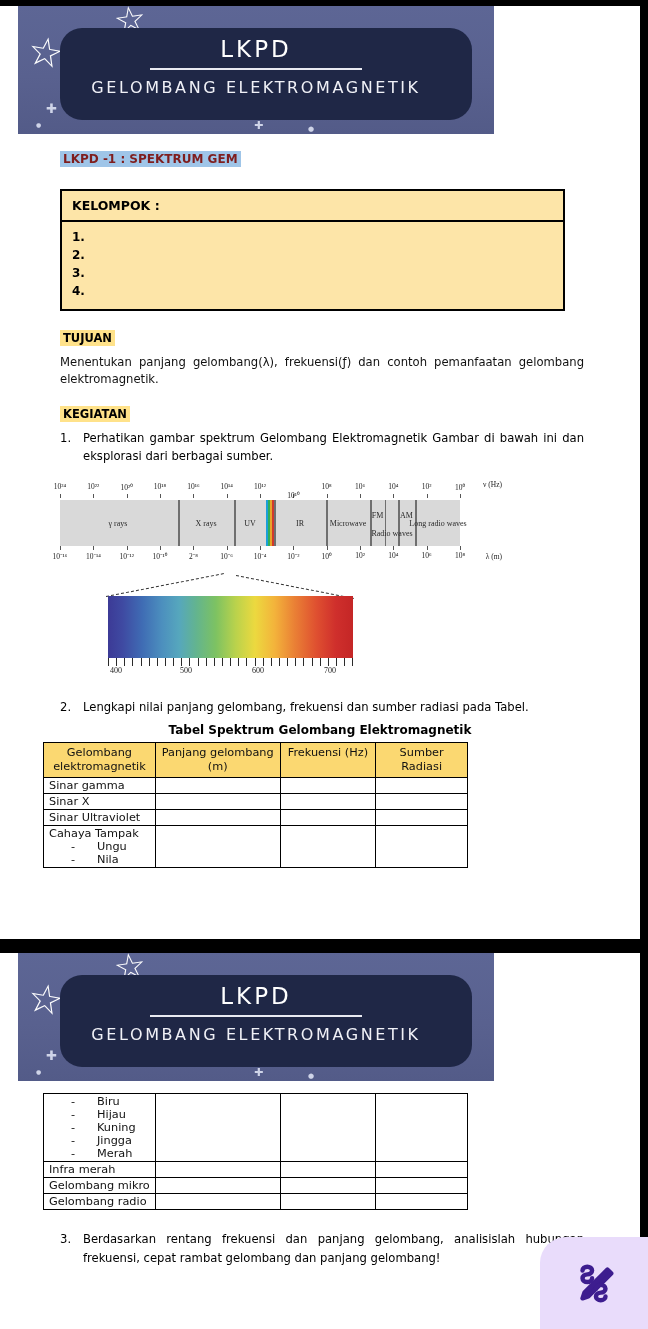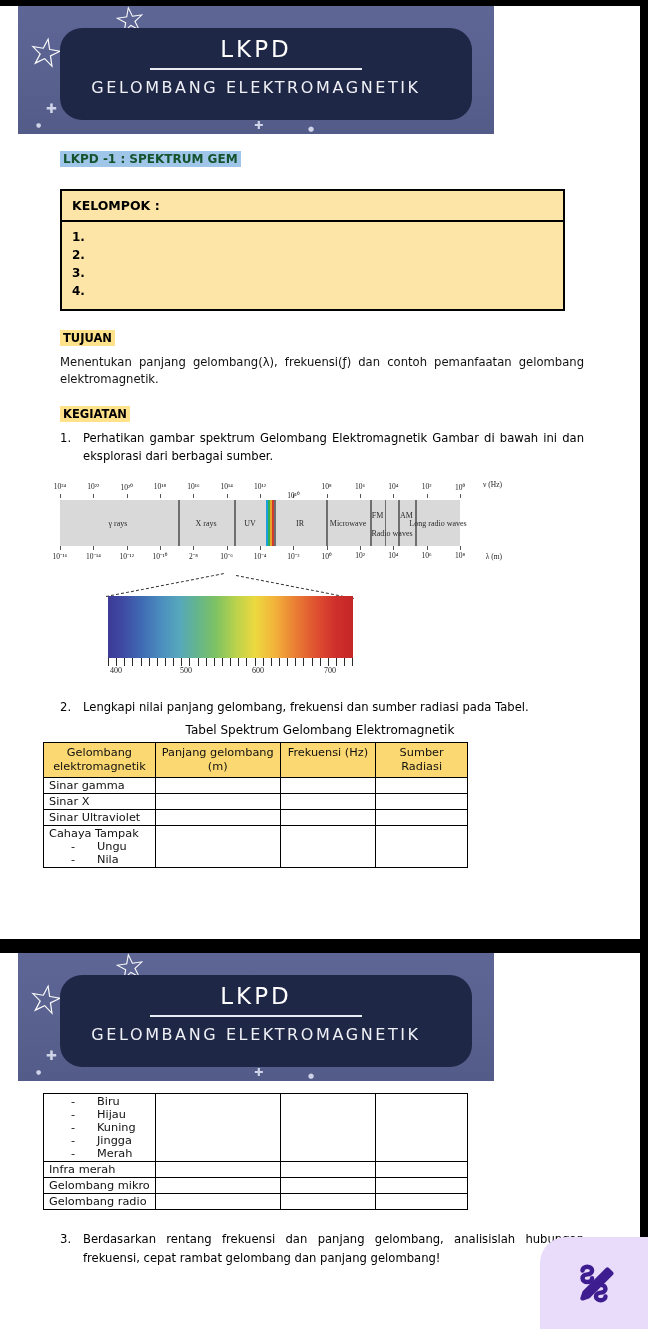--- a/index.html
+++ b/index.html
@@ -52,21 +52,21 @@
   .banner .sub {
     position: absolute; left: 0; right: 0; top: 72px;
     text-align: center;
     color: #f0f1f7; letter-spacing: 2.6px;
     font-size: 16px;
   }
   .star { position:absolute; color:#fff; line-height:1; user-select:none; }
   .spark { position:absolute; color:#cfd4e8; line-height:1; }
 
   
-  .hl-blue { background:#9fc5e8; font-weight:bold; font-size:12px; padding:1px 3px; color:#14532d;margin-top:36px;}
+  .hl-blue { background:#9fc5e8; font-weight:bold; font-size:12px; padding:1px 3px; color:#7f1d1d;margin-top:36px;}
   .hl-yellow { background:#ffe28a; font-weight:bold; font-size:11.5px; padding:1px 3px; color:#000;}
 
   
   .kbox { border:2px solid #000; width:505px; background:#fde5a8; }
   .kbox .khead { border-bottom:2px solid #000; padding:7px 10px; font-weight:bold; font-size:12.5px; }
   .kbox .kbody { padding:6px 10px 9px; }
   .kbox .kbody div { font-weight:bold; font-size:12px; line-height:1.5; }
 
   .para { font-size:11.6px; color:#111; line-height:1.45; text-align:justify; }
   .numitem { display:flex; gap:9px; font-size:11.6px; line-height:1.6; }
@@ -103,21 +103,21 @@
   table.tbl td, table.tbl th {
     border:1.3px solid #000; padding:1px 5px;
     font-size:11.3px; color:#111; font-weight:normal; text-align:left;
     vertical-align:top;
   }
   table.tbl th { background:#fbd871; text-align:center; line-height:1.25; padding:3px 4px; }
   .cw1 { width:112px; } .cw2 { width:125px; } .cw3 { width:96px; } .cw4 { width:92px; }
   .sub-li { padding-left:22px; }
   .sub-li span.d { display:inline-block; width:26px; }
 
-  .tbl-title { text-align:center; font-weight:normal; font-size:12px; margin-bottom:5px; }
+  .tbl-title { text-align:center; font-weight:bold; font-size:12px; margin-bottom:5px; }
 
   
   .fab {
     position:absolute; right:0; bottom:0;
     width:108px; height:92px;
     background:#e9dcfb;
     border-top-left-radius:26px;
     display:flex; align-items:center; justify-content:center;
   }
   .fab svg { width:46px; height:46px; display:block; }

